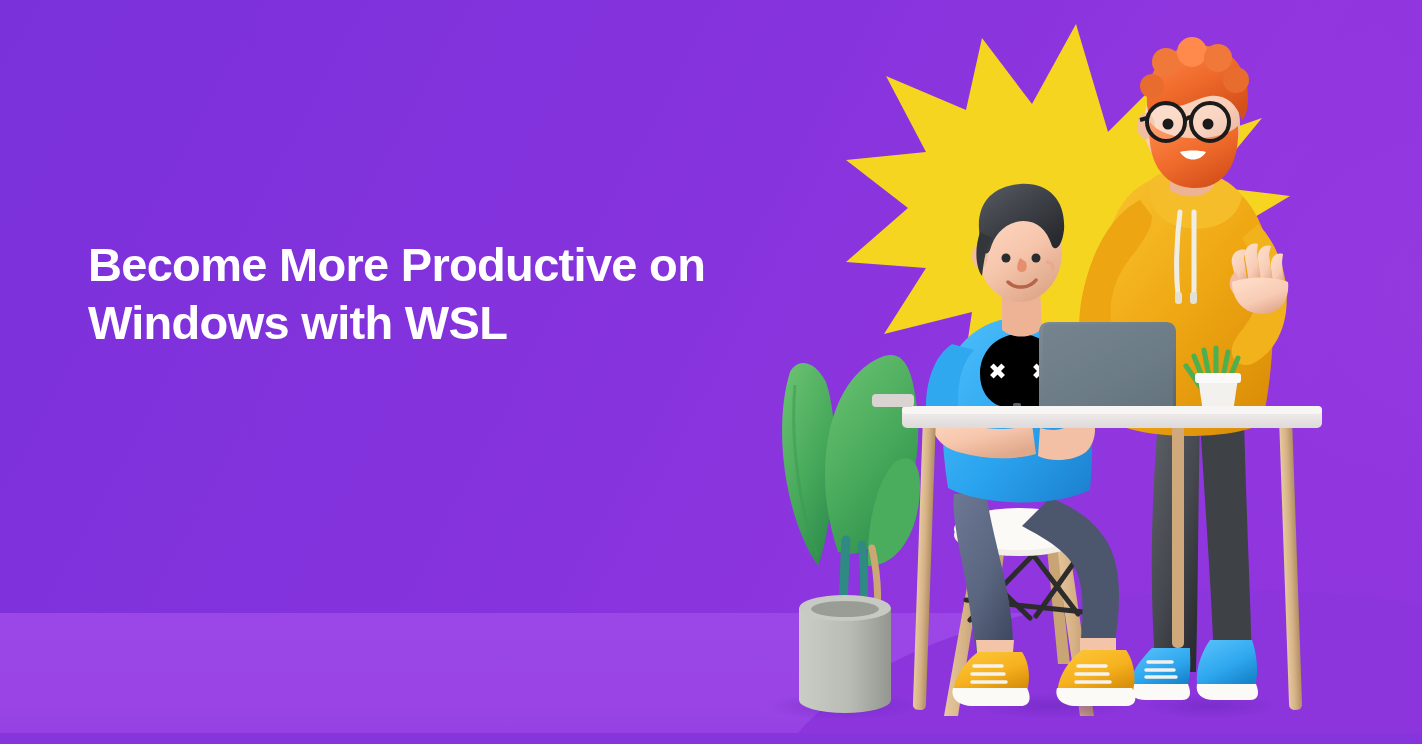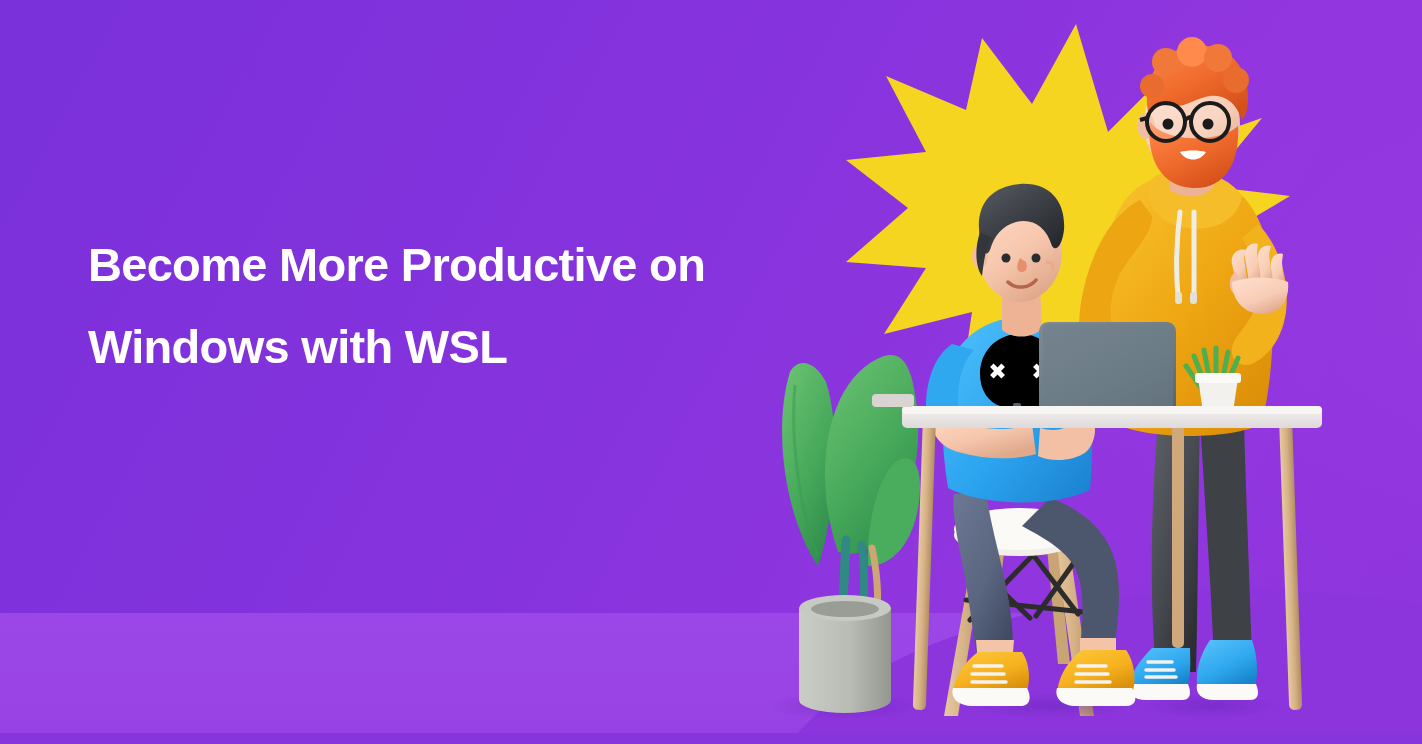--- a/index.html
+++ b/index.html
@@ -29,21 +29,21 @@
     border-radius:48% 52% 0 0 / 90% 90% 0 0;
     background:#8c35dd;
   }
 
   
   .headline{
     position:absolute;left:88px;top:236px;width:720px;
     color:#ffffff;font-size:47px;line-height:58px;
     font-weight:bold;letter-spacing:-0.7px;
   }
-  .headline .l2{display:block;margin-top:24px;}
+  .headline .l2{display:block;}
 
   
   .scene{position:absolute;left:0;top:0;width:1422px;height:744px;}
 </style>
 </head>
 <body>
 
 <div id="banner">
 
   <div class="floor"></div>

